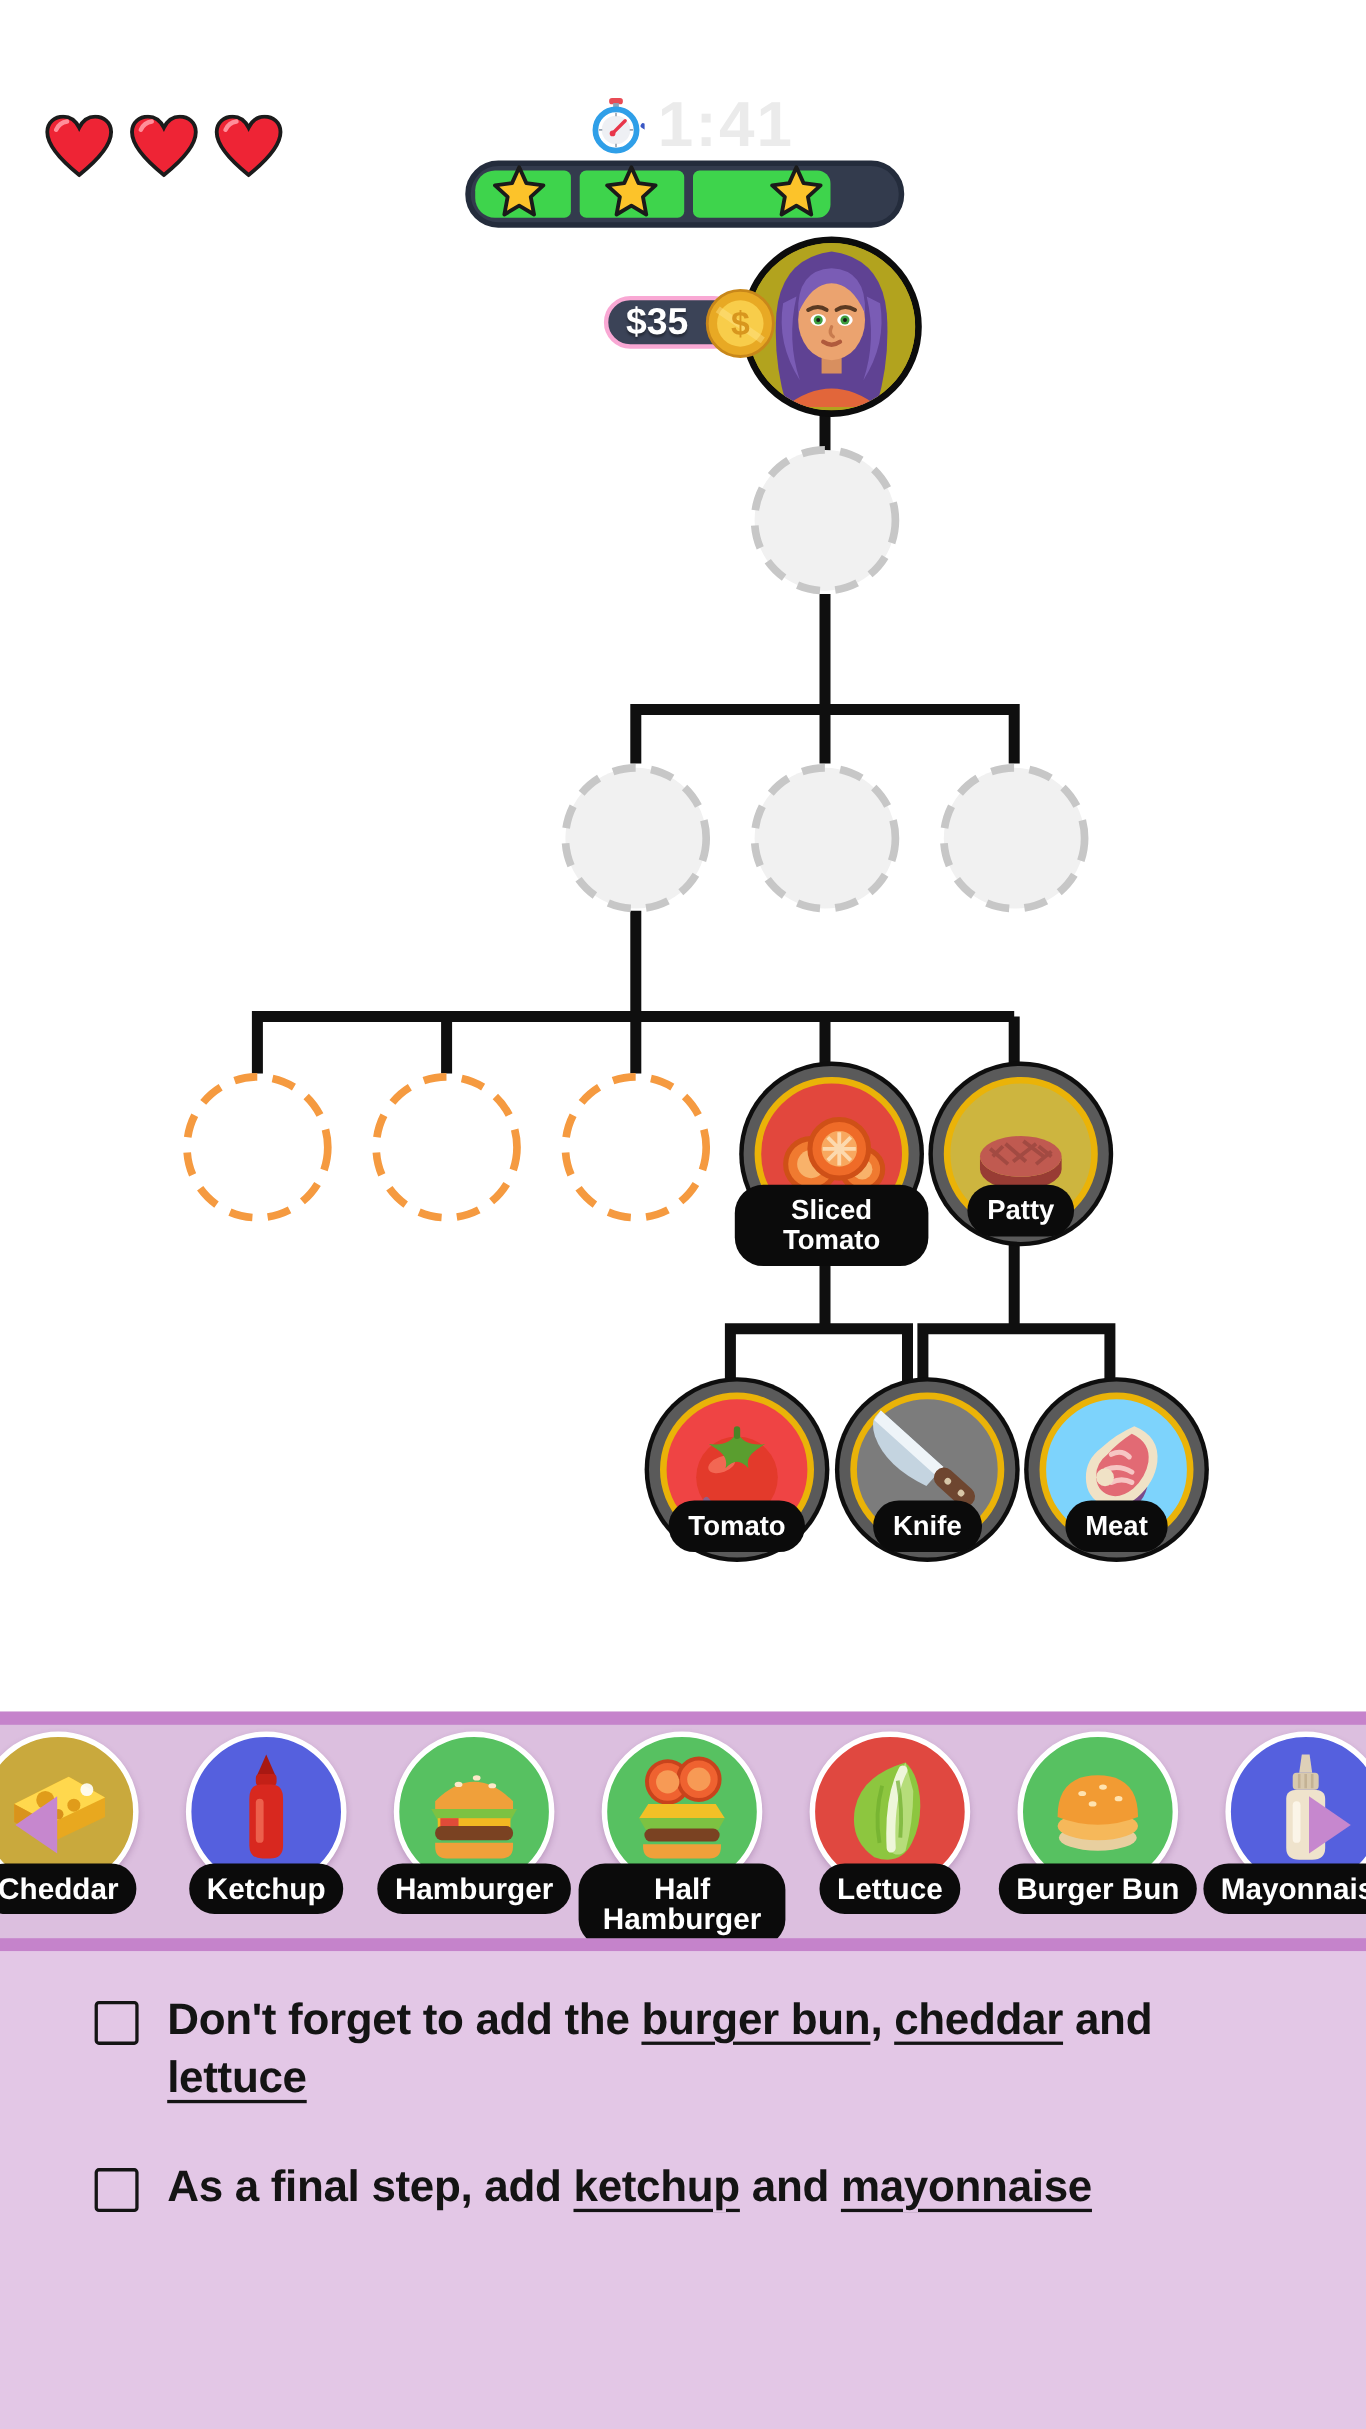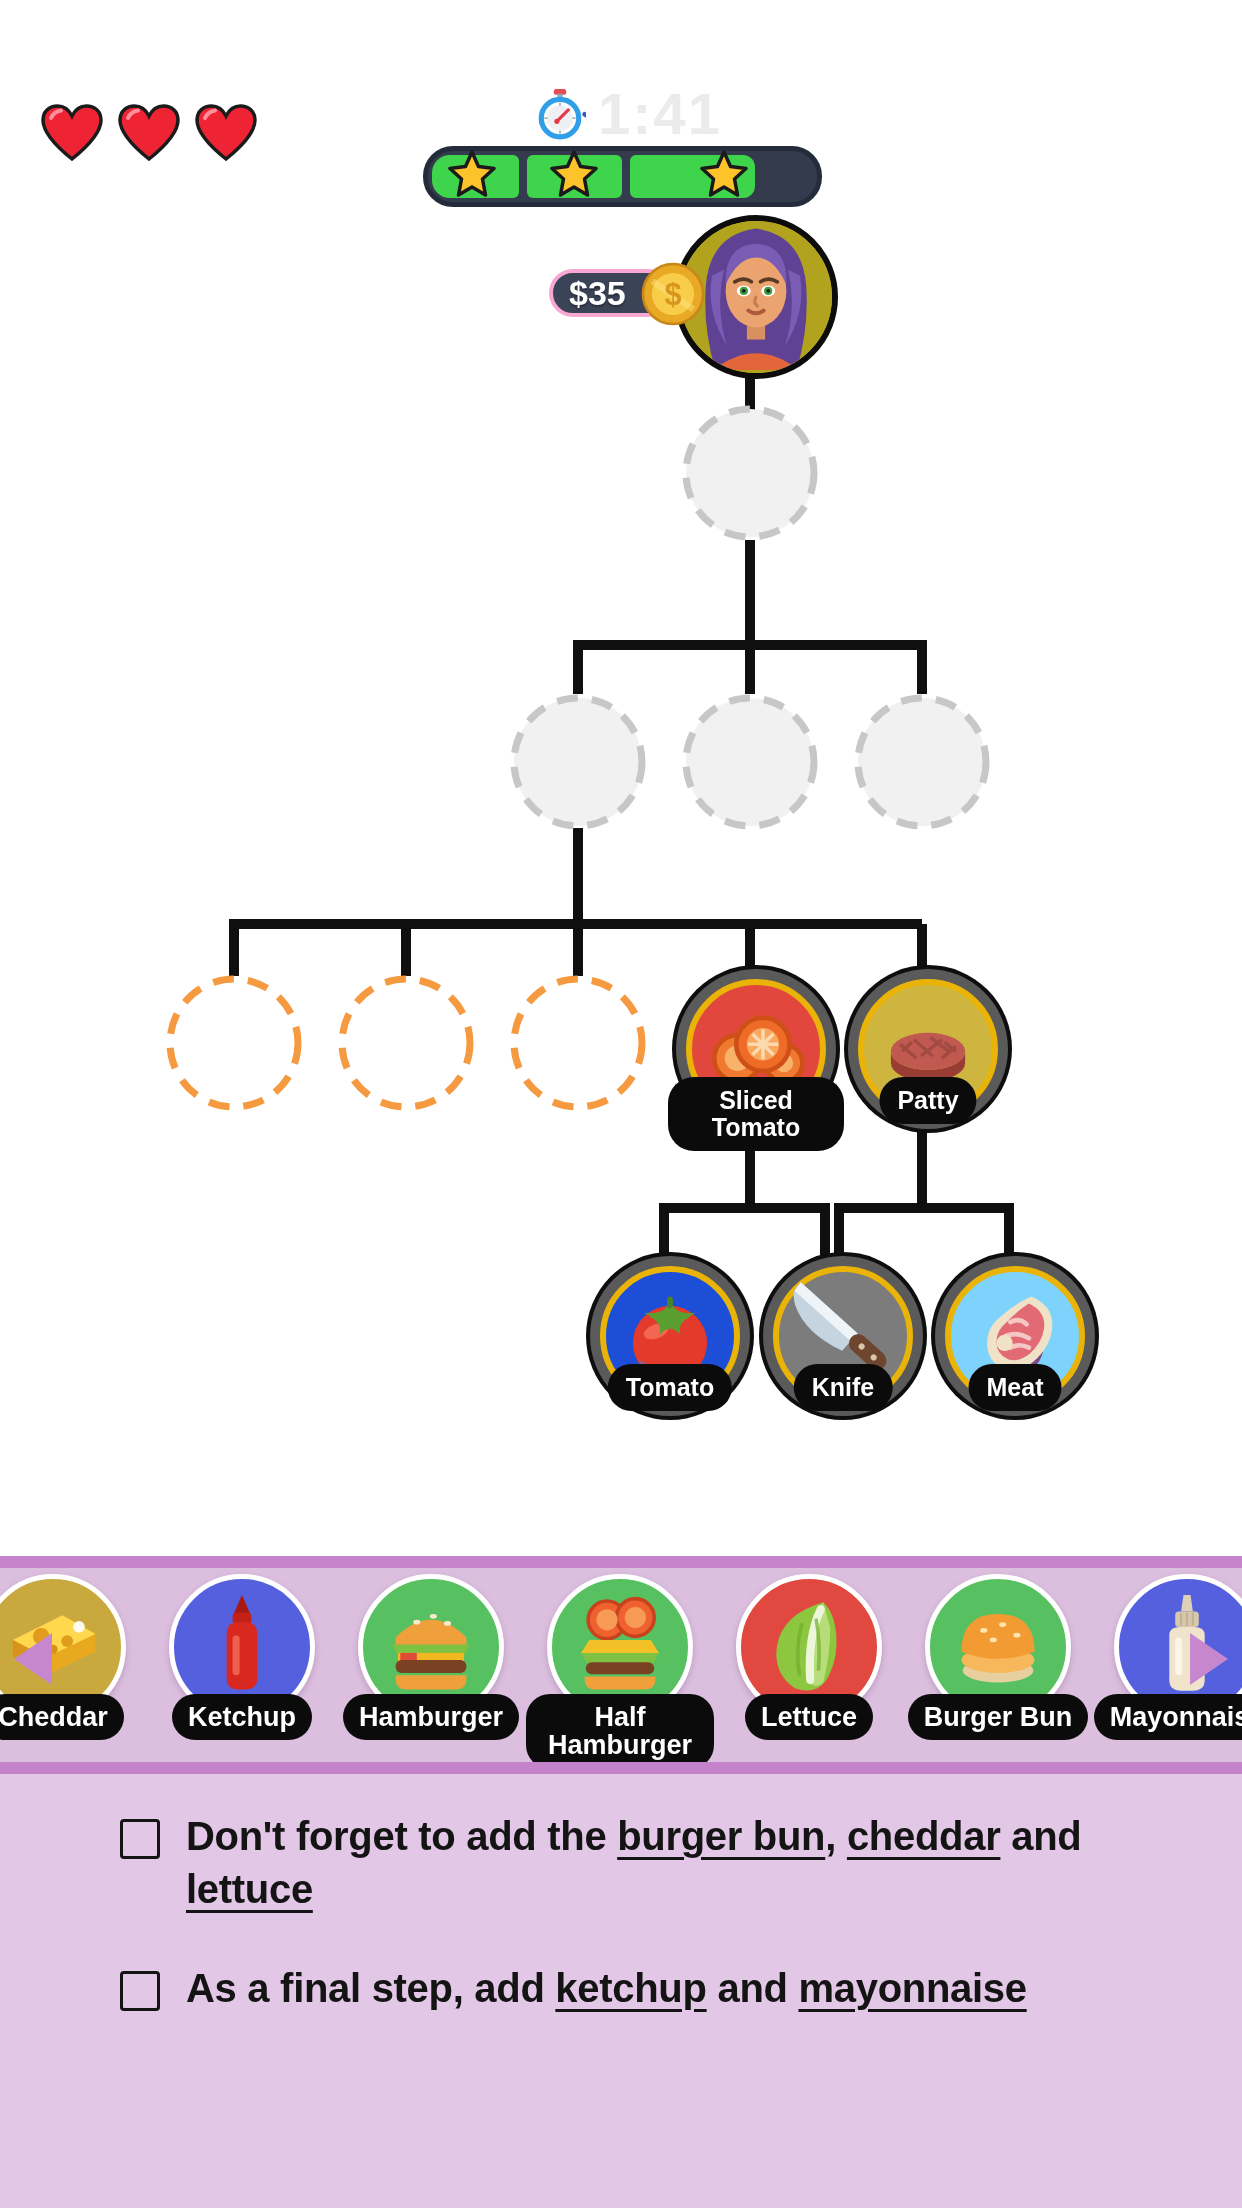--- a/index.html
+++ b/index.html
@@ -50,21 +50,21 @@
   .tray-circle svg{width:118px;height:118px;display:block;}
   .tray-label{margin-top:-26px;background:#0b0b0b;color:#fff;font-weight:800;font-size:27px;
     line-height:1.05;text-align:center;padding:9px 16px;border-radius:24px;width:max-content;
     max-width:156px;z-index:2;}
   .arrow{position:absolute;width:0;height:0;border-top:26px solid transparent;
     border-bottom:26px solid transparent;top:65px;}
   .arrow-left{left:14px;border-right:38px solid #c687ce;}
   .arrow-right{right:14px;border-left:38px solid #c687ce;}
   
   .checklist{position:absolute;left:0;top:1774px;width:1242px;height:434px;background:#e3c7e6;
-    box-sizing:border-box;padding:36px 56px 0 120px;}
+    box-sizing:border-box;padding:36px 56px 0 86px;}
   .task{display:flex;align-items:flex-start;margin-bottom:46px;}
   .task-box{width:34px;height:34px;border:3px solid #141414;border-radius:4px;margin:9px 26px 0 0;
     flex:0 0 auto;background:transparent;}
   .task-text{font-size:40px;font-weight:700;color:#141414;line-height:1.32;max-width:1030px;
     letter-spacing:-0.3px;}
   .task-text .u{text-decoration:underline;text-decoration-thickness:3px;text-underline-offset:7px;}
 </style>
 </head>
 <body>
 
@@ -226,21 +226,21 @@
         <path d="M18 52 a32 16 0 0 0 64 0 v10 a32 16 0 0 1 -64 0 z" fill="#983c34"></path>
         <ellipse cx="50" cy="52" rx="32" ry="16" fill="#c05a50"></ellipse>
         <g stroke="#a24a42" stroke-width="3" fill="none">
           <path d="M26 46 l14 12 M38 42 l16 14 M52 40 l16 12 M64 44 l10 8 M62 42 l-18 14 M74 48 l-12 10 M36 44 l-8 8"></path>
         </g>
       </svg>
     </div>
     <div class="node-label">Patty</div>
   </div>
 
-  <div class="node" style="left: 600px; top: 1266px; background: #1d4ed8;">
+  <div class="node" style="left: 600px; top: 1266px; background: #ef4444;">
     <div class="node-icon">
       <svg viewBox="0 0 100 100">
         <circle cx="50" cy="56" r="32" fill="#e33a2b"></circle>
         <path d="M26 74 a32 32 0 0 0 48 6" stroke="#4a7fd4" stroke-width="5" fill="none" opacity="0.55" stroke-linecap="round"></path>
         <ellipse cx="38" cy="46" rx="11" ry="6" fill="#f4705a" opacity="0.85" transform="rotate(-20 38 46)"></ellipse>
         <path d="M50 20 C46 29 39 31 28 30 C39 37 43 40 41 49 C47 42 53 42 59 49 C57 40 61 37 72 30 C61 31 54 29 50 20 Z" fill="#5a9e2f"></path>
         <rect x="47.5" y="16" width="5" height="10" rx="2.5" fill="#4a8426"></rect>
       </svg>
     </div>
     <div class="node-label">Tomato</div>

